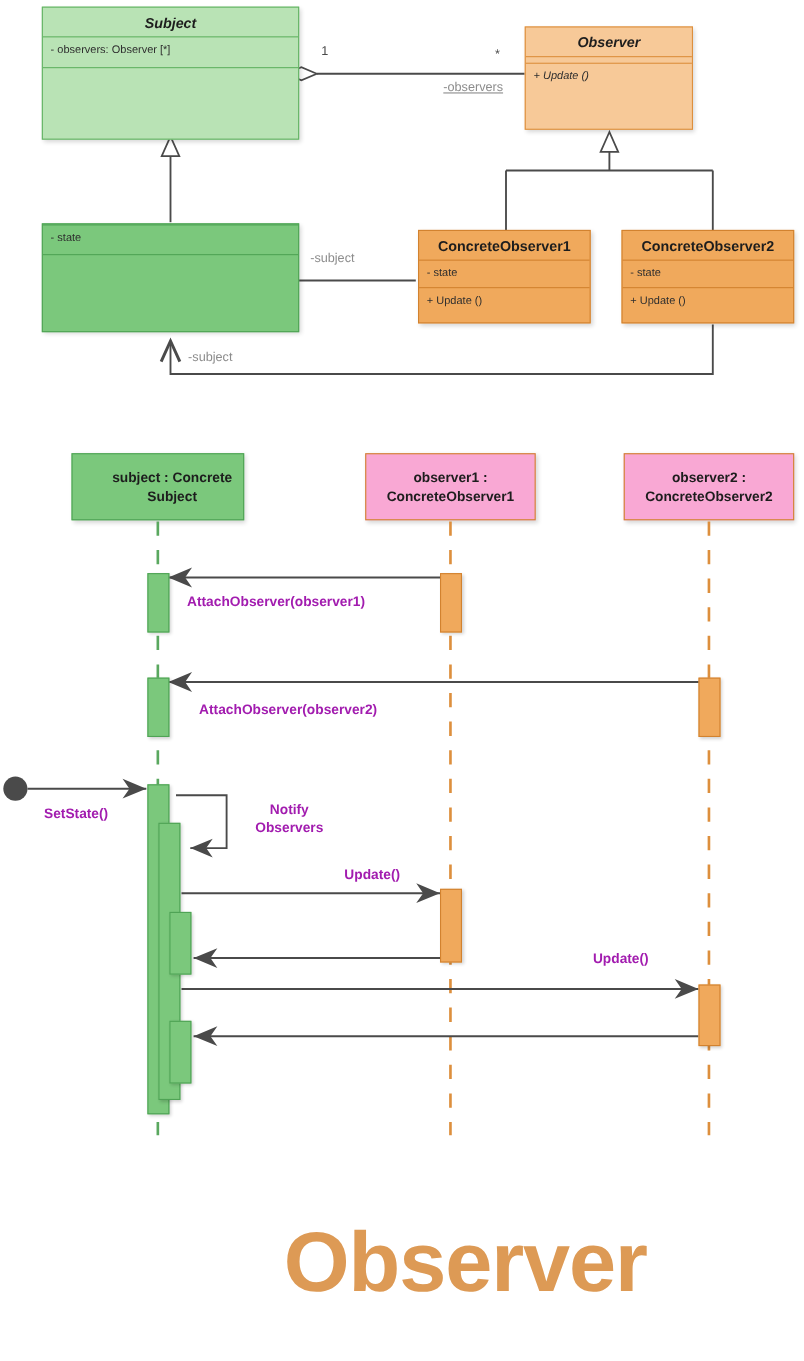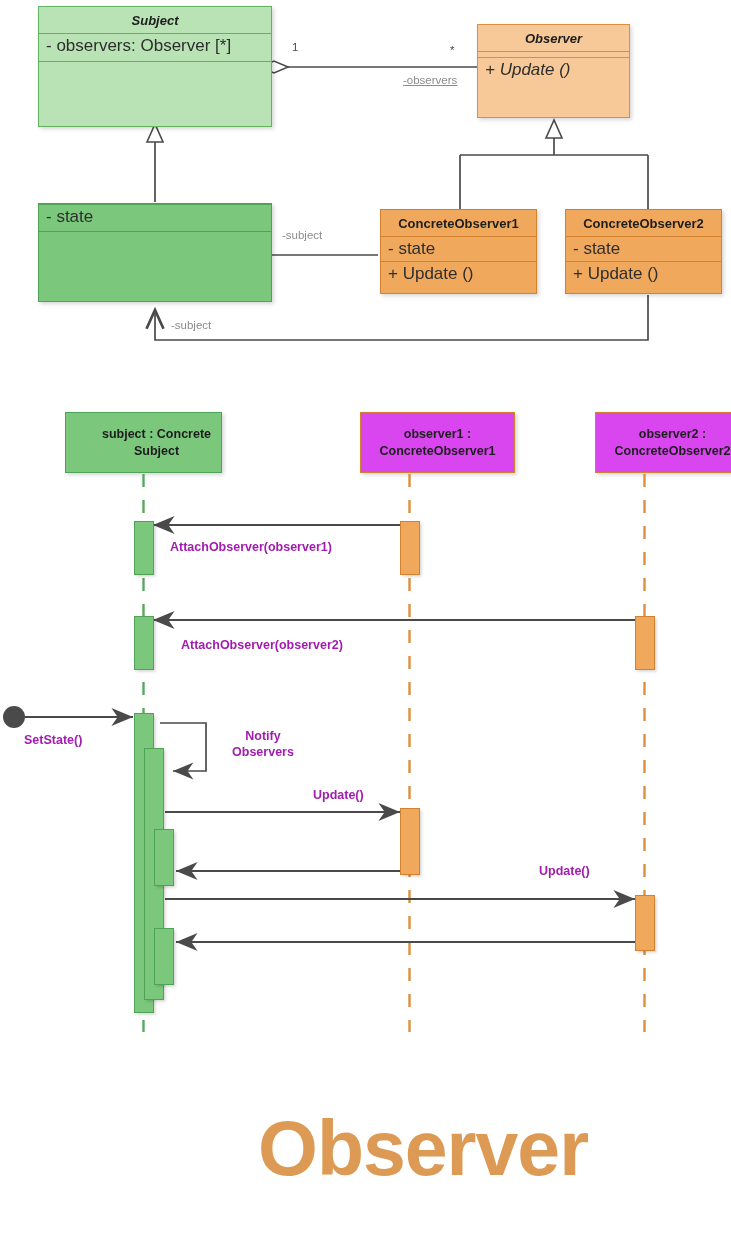--- a/index.html
+++ b/index.html
@@ -13,21 +13,21 @@
 
   
   .cbox{position:absolute;box-sizing:border-box;box-shadow:2px 2px 4px rgba(0,0,0,.16);}
   .cbox .ttl{
     text-align:center;font-weight:bold;font-size:13px;color:#1d1d1d;
     padding:6px 4px 5px 4px;box-sizing:border-box;
   }
   .cbox .ttl.abs{font-style:italic;}
   .cbox .sep{height:1px;width:100%;}
   .cbox .comp{padding:4px 7px 5px 7px;box-sizing:border-box;}
-  .cbox .comp .mem{font-size:17px;line-height:16px;color:#2e2e2e;white-space:nowrap;}
+  .cbox .comp .mem{font-size:10px;line-height:16px;color:#2e2e2e;white-space:nowrap;}
   .cbox .comp .mem.it{font-style:italic;}
 
   .green-l{background:#b9e3b5;border:1.3px solid #62b262;}
   .green-l .sep{background:#62b262;}
   .green-d{background:#7bc87c;border:1.3px solid #4fa355;}
   .green-d .sep{background:#4fa355;}
   .orange{background:#f7c998;border:1.3px solid #dd8f3d;}
   .orange .sep{background:#dd8f3d;}
   .orange-d{background:#f0a95c;border:1.3px solid #d2822f;}
   .orange-d .sep{background:#d2822f;}
@@ -36,21 +36,21 @@
   .elabel{position:absolute;font-size:11.5px;color:#8c8c8c;white-space:nowrap;}
   .elabel.dark{color:#4a4a4a;}
 
   
   .lhead{
     position:absolute;box-sizing:border-box;display:flex;align-items:center;justify-content:center;
     text-align:center;font-weight:bold;font-size:12.5px;color:#1d1d1d;line-height:17px;
     box-shadow:2px 2px 4px rgba(0,0,0,.16);padding:2px;
   }
   .lhead.g{background:#7bc87c;border:1.3px solid #4fa355;padding-left:28px;}
-  .lhead.o{background:#d946ef;border:1.3px solid #d2822f;margin-left:28px;}
+  .lhead.o{background:#f9a8d4;border:1.3px solid #d2822f;}
 
   .act{position:absolute;box-sizing:border-box;box-shadow:1.5px 1.5px 3px rgba(0,0,0,.18);}
   .act.g{background:#7bc87c;border:1px solid #4fa355;}
   .act.o{background:#f0a95c;border:1px solid #d2822f;}
 
   .msg{position:absolute;font-size:12.5px;font-weight:bold;color:#a21caf;white-space:nowrap;}
   .msg.ml{line-height:16px;white-space:normal;}
 
   
   .badge{
@@ -210,21 +210,21 @@
   <div class="act g" style="left:144px;top:748px;width:20px;height:252px;"></div>
 
   <div class="act g" style="left:154px;top:829px;width:20px;height:57px;"></div>
   <div class="act g" style="left:154px;top:928px;width:20px;height:57px;"></div>
 
   <div class="act o" style="left:400px;top:808px;width:20px;height:67px;"></div>
   <div class="act o" style="left:635px;top:895px;width:20px;height:56px;"></div>
 
   <div class="msg" style="left:170px;top:540px;">AttachObserver(observer1)</div>
   <div class="msg" style="left:181px;top:638px;">AttachObserver(observer2)</div>
-  <div class="msg" style="left:24px;top:733px;">SetState()</div>
+  <div class="msg" style="left:40px;top:733px;">SetState()</div>
   <div class="msg ml" style="left:218px;top:728px;width:90px;text-align:center;">
     <div>Notify</div>
     <div>Observers</div>
   </div>
   <div class="msg" style="left:313px;top:788px;">Update()</div>
   <div class="msg" style="left:539px;top:864px;">Update()</div>
 
   <div class="bigtitle" style="left:258px;top:1108px;">Observer</div>
 
 </div>

